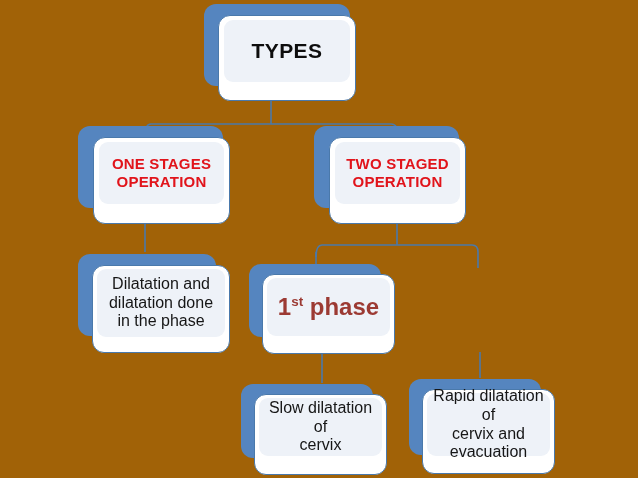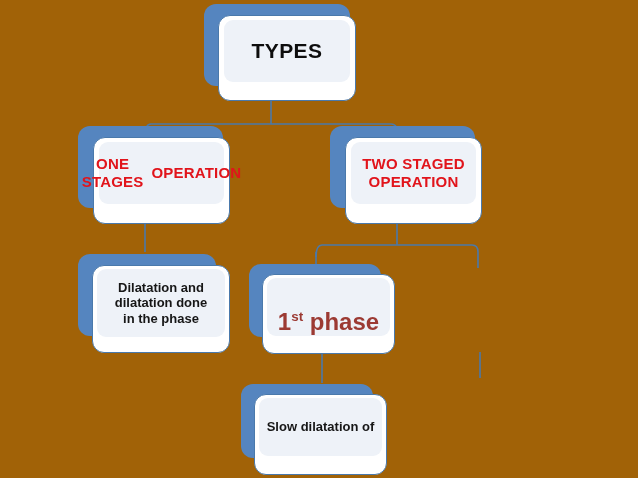--- a/index.html
+++ b/index.html
@@ -75,22 +75,22 @@
     letter-spacing: 0.4px;
   }
   .t-red {
     color: #e1141b;
     font-weight: bold;
     font-size: 15px;
     letter-spacing: 0.2px;
   }
   .t-plain {
     color: #161616;
-    font-weight: bold;
-    font-size: 13px;
+    font-weight: normal;
+    font-size: 16px;
   }
   .t-maroon {
     color: #9c3a33;
     font-weight: bold;
     font-size: 24px;
   }
   .t-maroon sup {
     font-size: 0.56em;
     vertical-align: super;
     line-height: 0;
@@ -123,27 +123,27 @@
     <div class="shadow-rect" style="width:146px; height:82px;"></div>
     <div class="front-rect" style="left:14px; top:11px; width:138px; height:86px;"></div>
     <div class="inner-rect" style="left:20px; top:16px; width:126px; height:62px;">
       <span class="label t-title">TYPES</span>
     </div>
   </div>
 
   <div class="node" style="left:78px; top:126px; width:152px; height:98px;">
     <div class="shadow-rect" style="width:145px; height:82px;"></div>
     <div class="front-rect" style="left:15px; top:11px; width:137px; height:87px;"></div>
-    <div class="inner-rect" style="left:21px; top:16px; width:125px; height:62px; ">
+    <div class="inner-rect" style="left:21px; top:16px; width:125px; height:62px; flex-direction:column;">
       <span class="label t-red">ONE STAGES</span>
       <span class="label t-red">OPERATION</span>
     </div>
   </div>
 
-  <div class="node" style="left:330px; top:126px; width:152px; height:98px;">
+  <div class="node" style="left:314px; top:126px; width:152px; height:98px;">
     <div class="shadow-rect" style="width:145px; height:82px;"></div>
     <div class="front-rect" style="left:15px; top:11px; width:137px; height:87px;"></div>
     <div class="inner-rect" style="left:21px; top:16px; width:125px; height:62px; flex-direction:column;">
       <span class="label t-red">TWO STAGED</span>
       <span class="label t-red">OPERATION</span>
     </div>
   </div>
 
   <div class="node" style="left:78px; top:254px; width:155px; height:100px;">
     <div class="shadow-rect" style="width:138px; height:82px;"></div>
@@ -151,28 +151,38 @@
     <div class="inner-rect" style="left:19px; top:15px; width:128px; height:68px; flex-direction:column;">
       <span class="label t-plain">Dilatation and</span>
       <span class="label t-plain">dilatation done</span>
       <span class="label t-plain">in the phase</span>
     </div>
   </div>
 
   <div class="node" style="left:249px; top:264px; width:148px; height:90px;">
     <div class="shadow-rect" style="width:132px; height:73px;"></div>
     <div class="front-rect" style="left:13px; top:10px; width:133px; height:80px;"></div>
-    <div class="inner-rect" style="left:18px; top:14px; width:123px; height:58px;align-items:flex-end;">
+    <div class="inner-rect" style="left:18px; top:14px; width:123px; height:58px;">
       <span class="label t-maroon"><span>1</span><sup>st</sup>&nbsp;<span>phase</span></span>
     </div>
   </div>
 
 
   <div class="node" style="left:241px; top:384px; width:148px; height:92px;">
     <div class="shadow-rect" style="width:132px; height:74px;"></div>
     <div class="front-rect" style="left:13px; top:10px; width:133px; height:81px;"></div>
     <div class="inner-rect" style="left:18px; top:14px; width:123px; height:58px; flex-direction:column;">
       <span class="label t-plain">Slow dilatation of</span>
+      <span class="label t-plain">cervix</span>
     </div>
   </div>
 
+  <div class="node" style="left:409px; top:379px; width:148px; height:96px;">
+    <div class="shadow-rect" style="width:132px; height:76px;"></div>
+    <div class="front-rect" style="left:13px; top:10px; width:133px; height:85px;"></div>
+    <div class="inner-rect" style="left:18px; top:14px; width:123px; height:63px; flex-direction:column;">
+      <span class="label t-plain">Rapid dilatation of</span>
+      <span class="label t-plain">cervix and</span>
+      <span class="label t-plain">evacuation</span>
+    </div>
+  </div>
 
 </div>
 
 </body></html>

